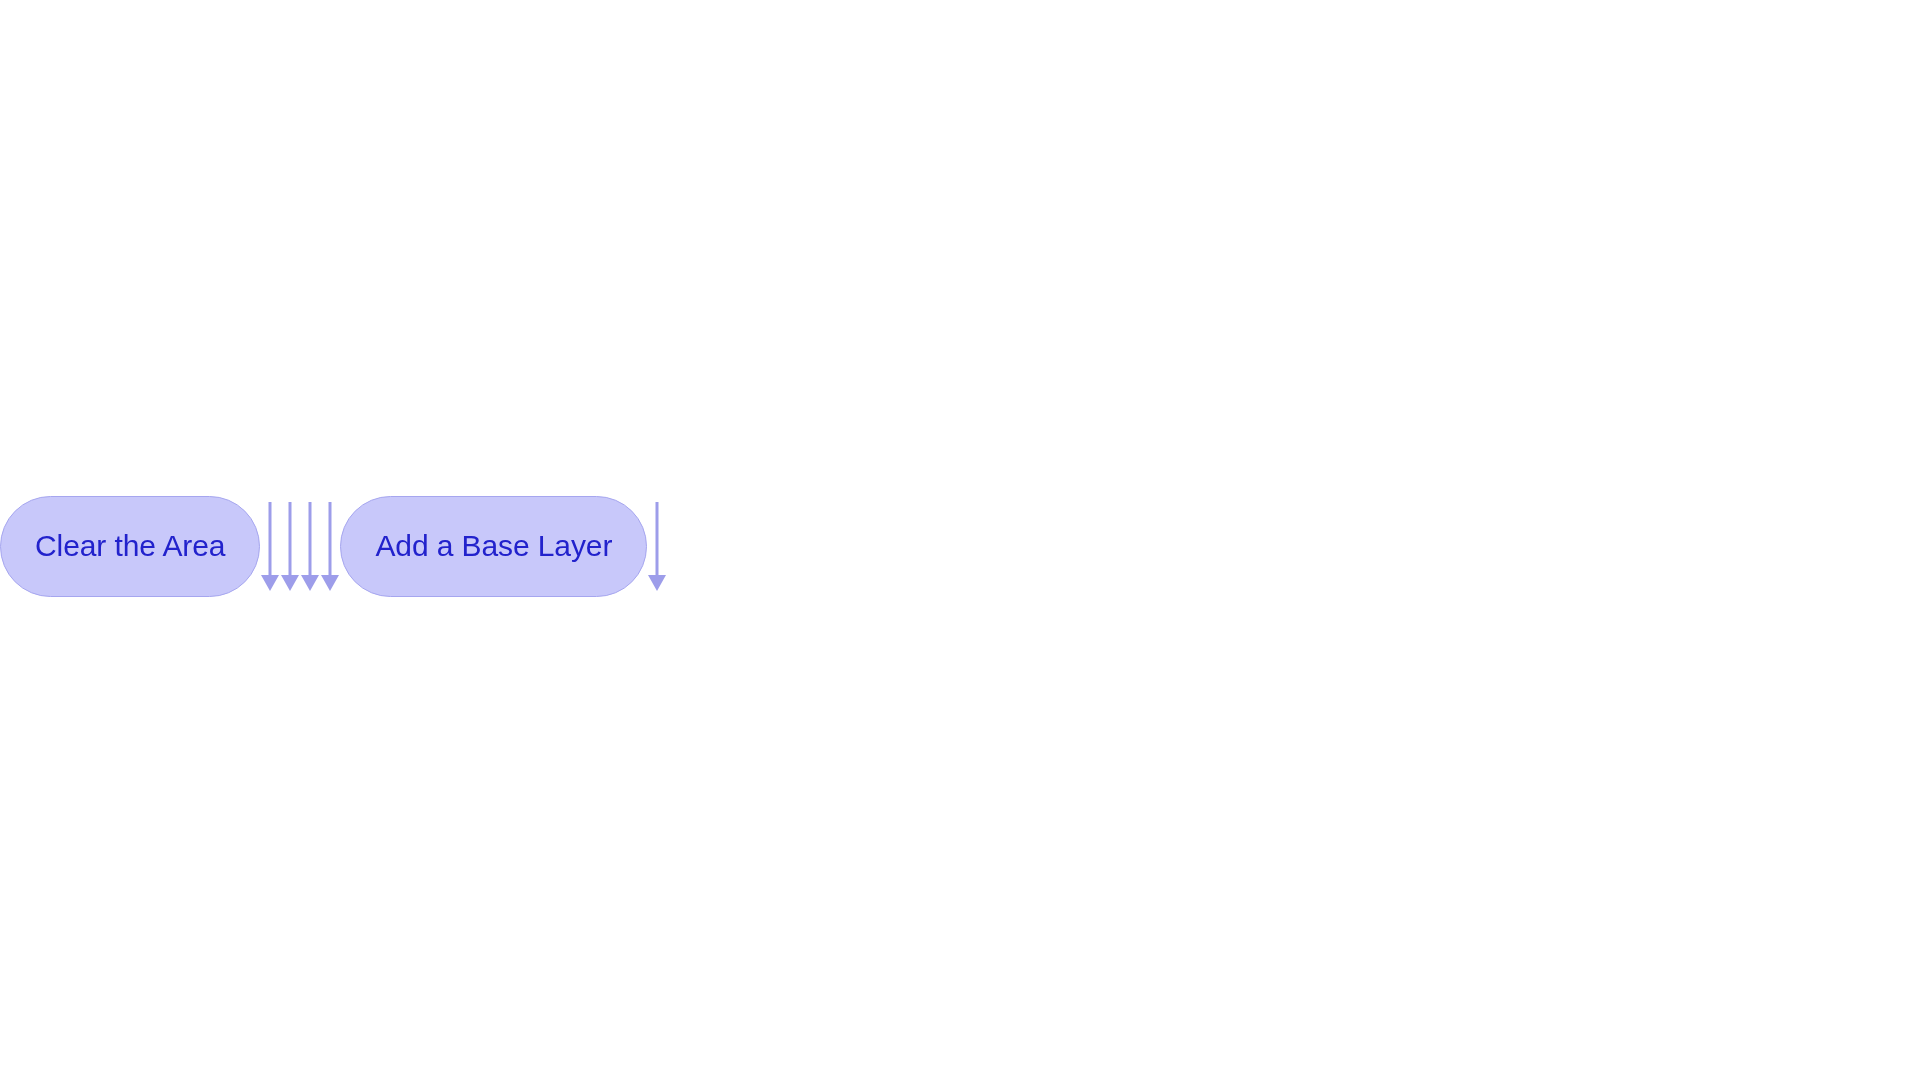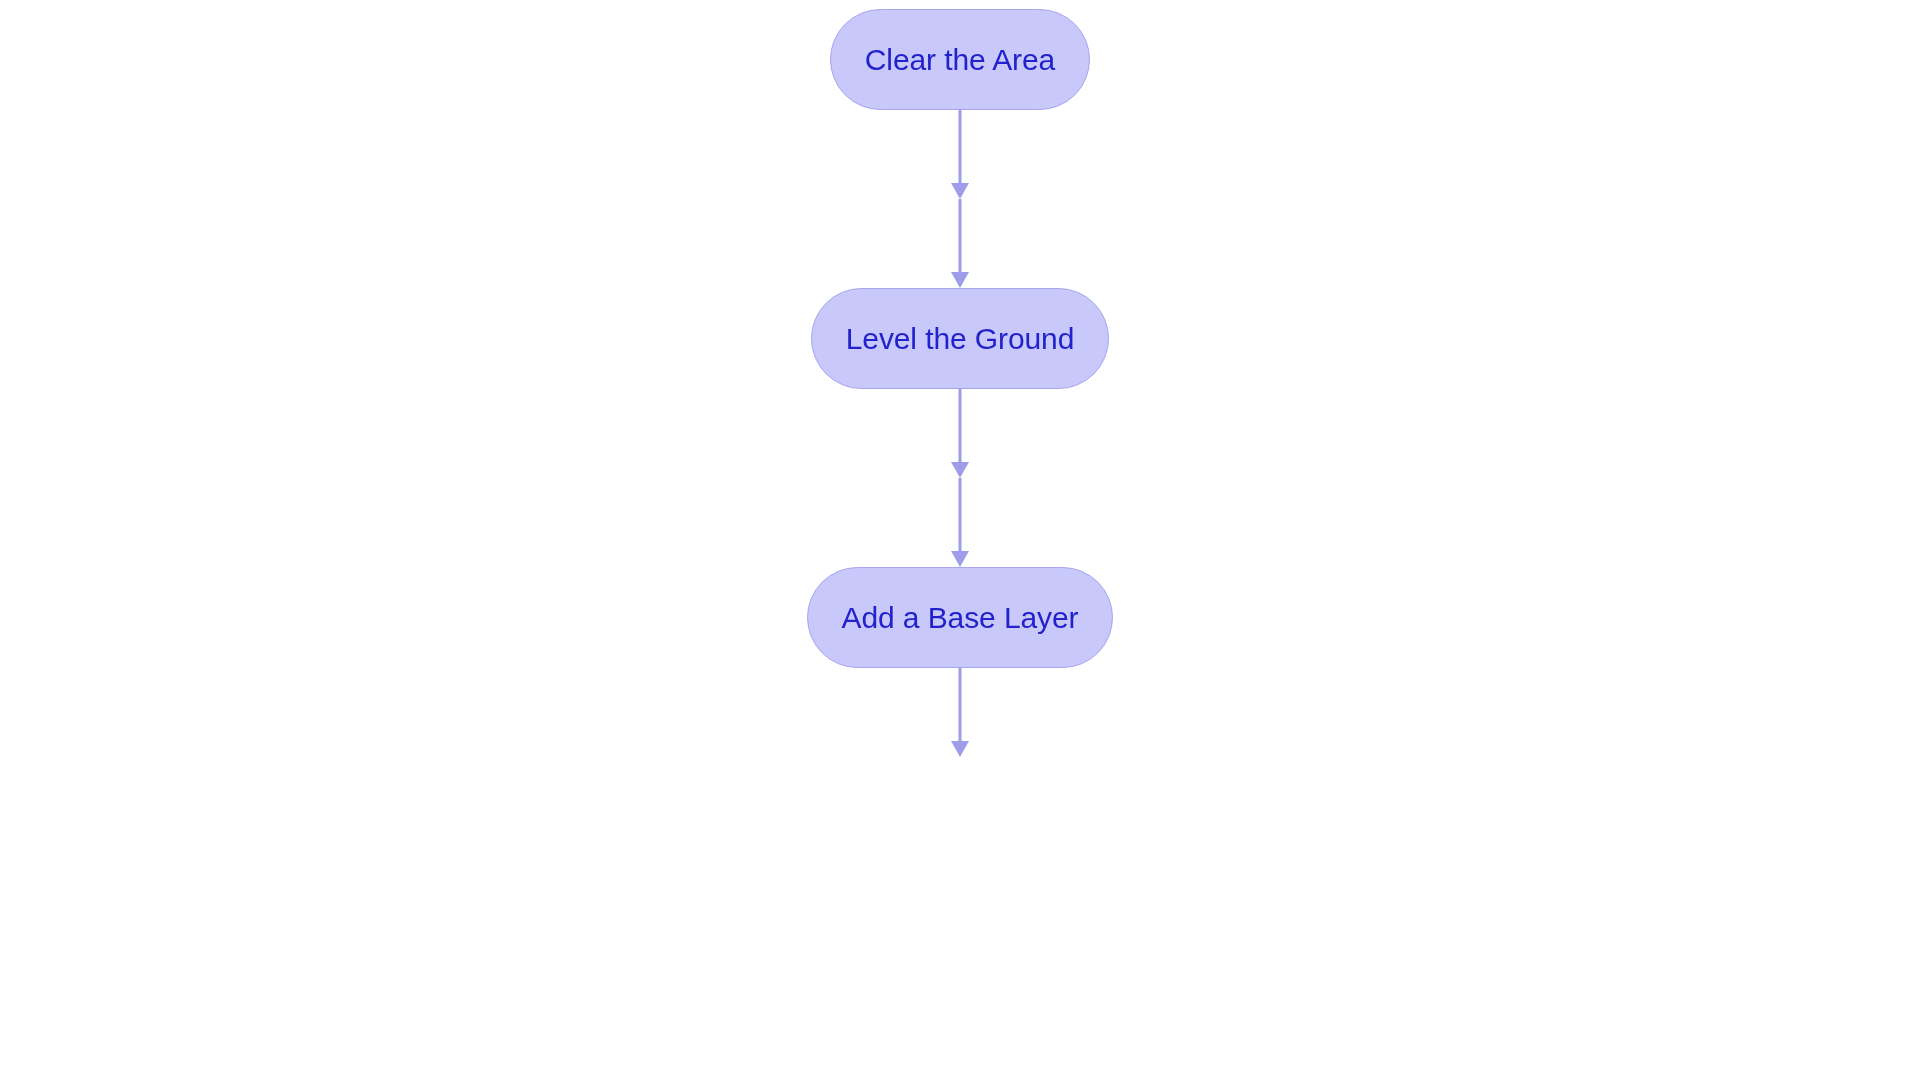--- a/index.html
+++ b/index.html
@@ -22,21 +22,21 @@
     background: #ffffff;
   }
 
   .flow-column {
     position: absolute;
     left: 0;
     top: 0;
     width: 1920px;
     height: 1083px;
     display: flex;
-    flex-direction: column;
+    flex-direction: row;
     align-items: center;
     justify-content: flex-start;
     padding-top: 9px;
     box-sizing: border-box;
   }
 
   .node {
     box-sizing: border-box;
     height: 101px;
     border-radius: 52px;
@@ -99,23 +99,20 @@
       <div class="stem"></div>
       <div class="head"></div>
     </div>
 
 
     <div class="connector">
       <div class="stem"></div>
       <div class="head"></div>
     </div>
 
-    <div class="node">
-      <span>Level the Ground</span>
-    </div>
 
     <div class="connector">
       <div class="stem"></div>
       <div class="head"></div>
     </div>
 
 
     <div class="connector">
       <div class="stem"></div>
       <div class="head"></div>

